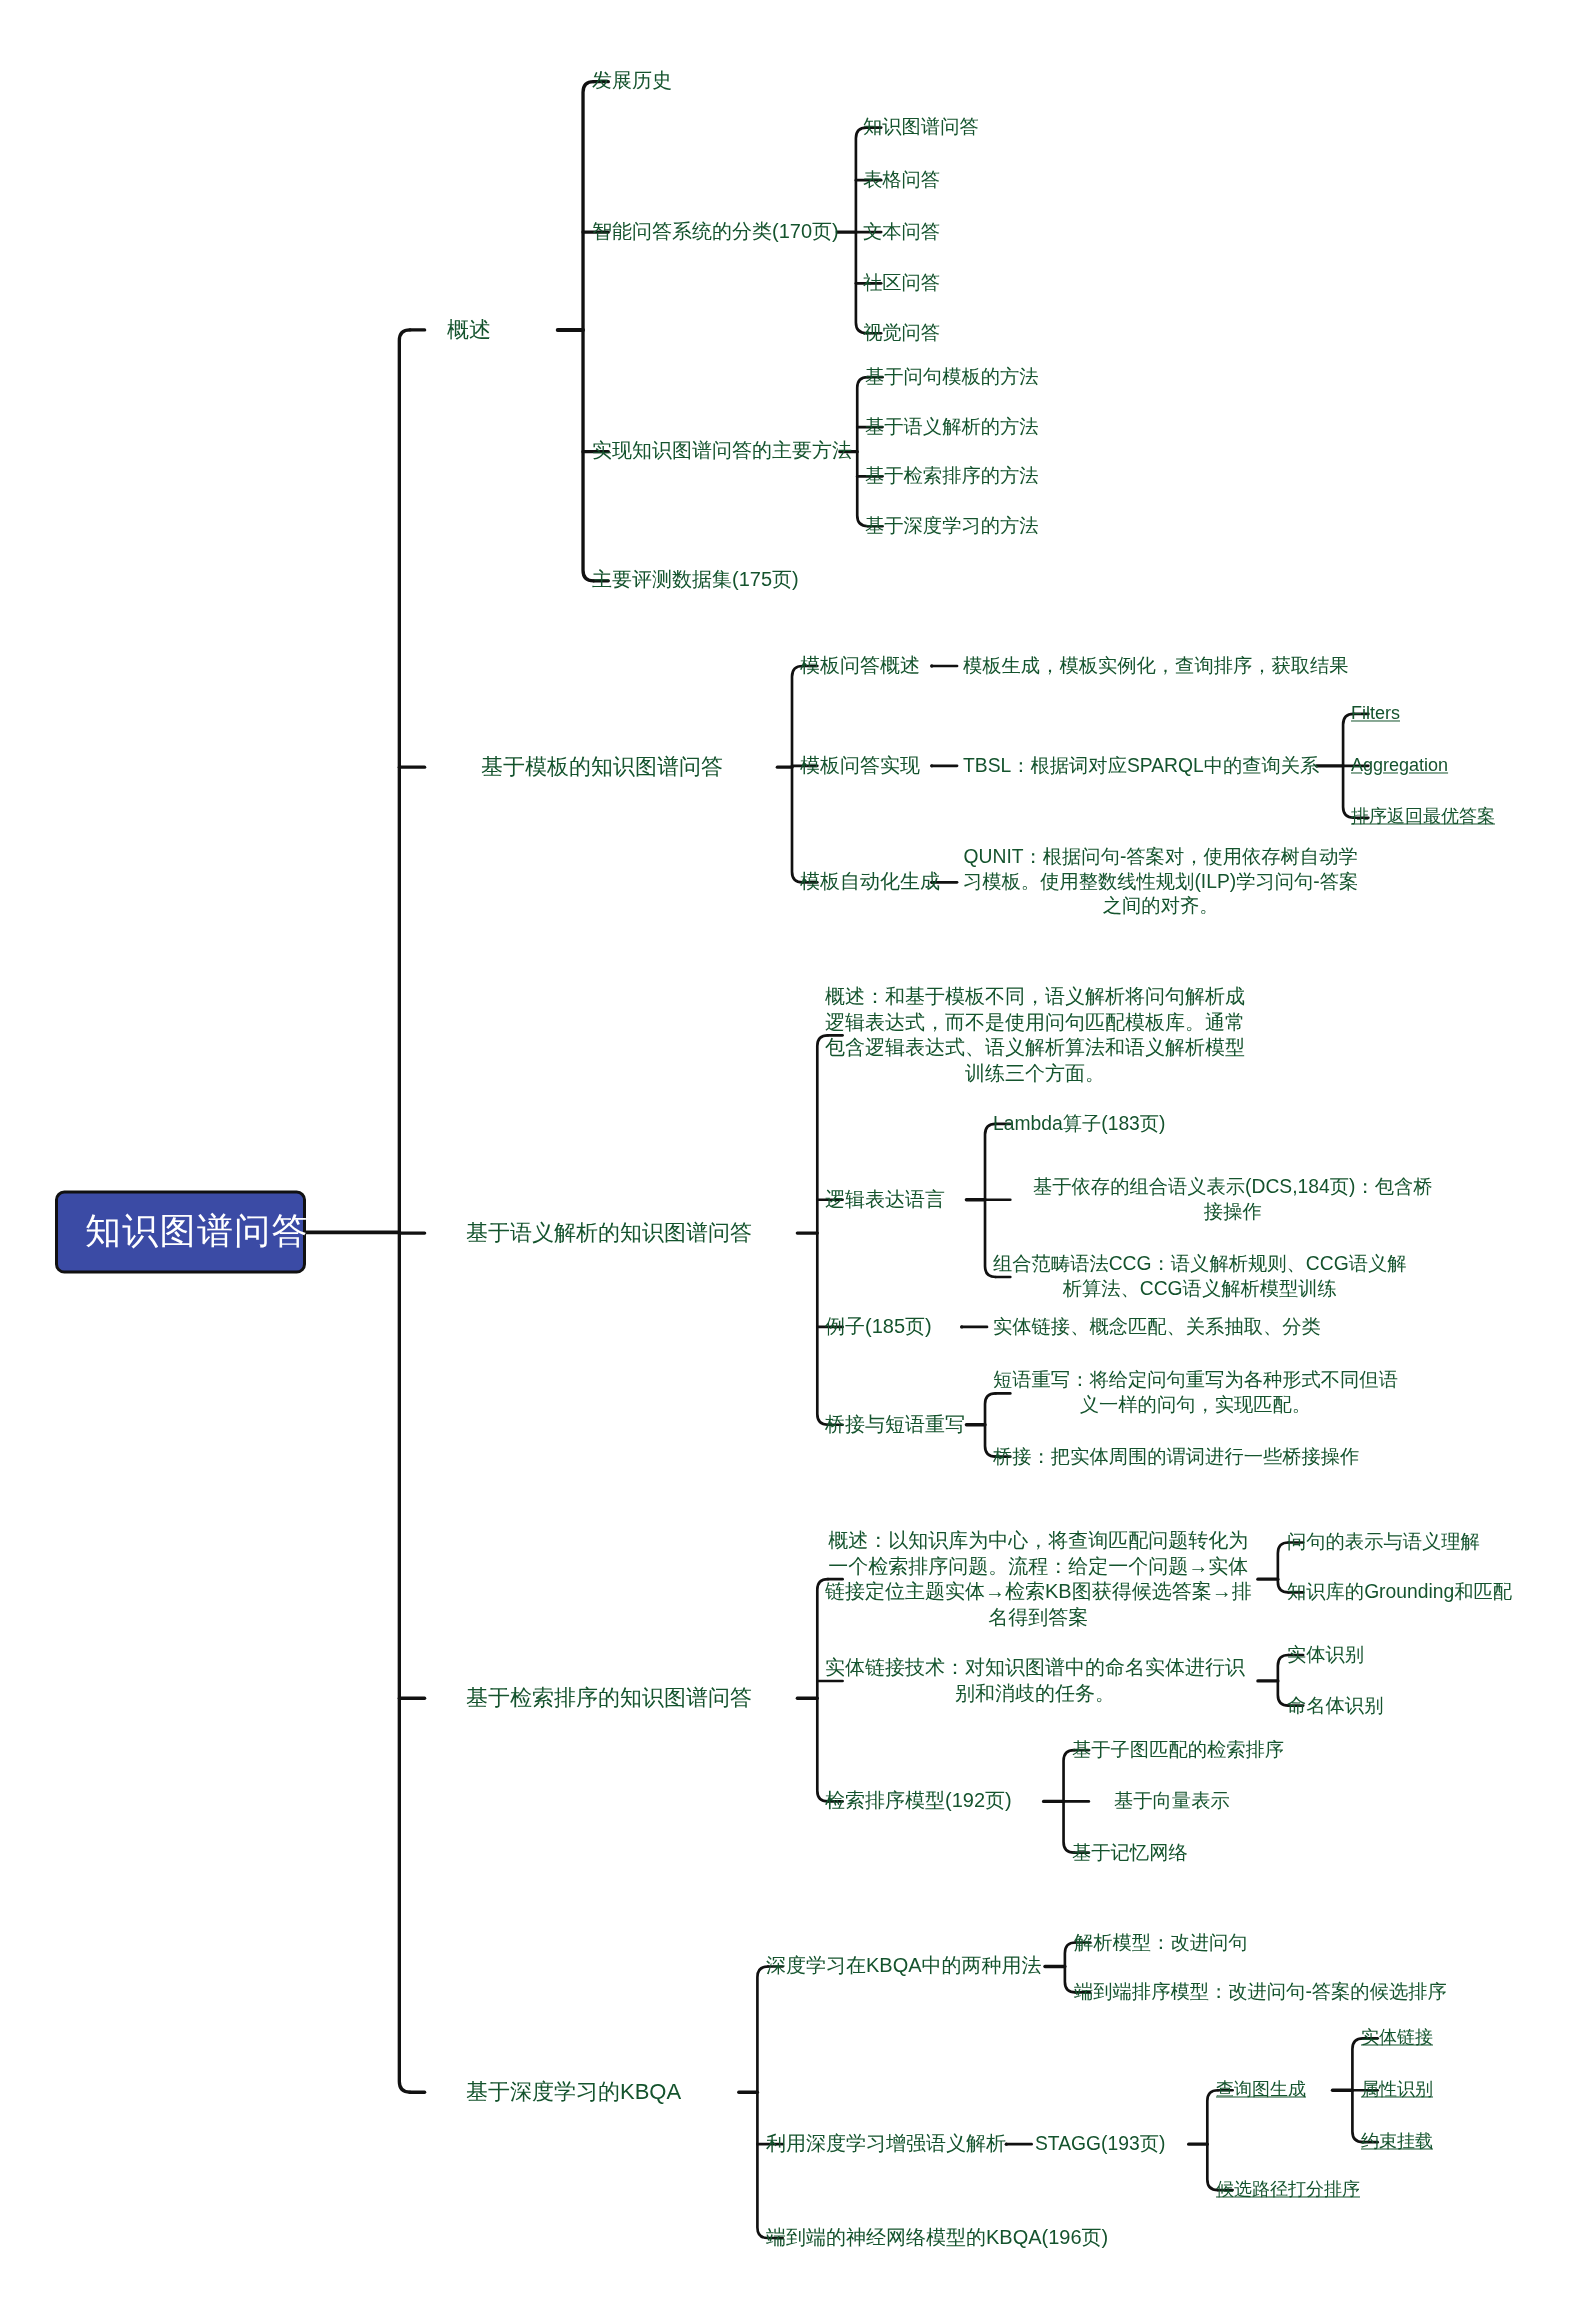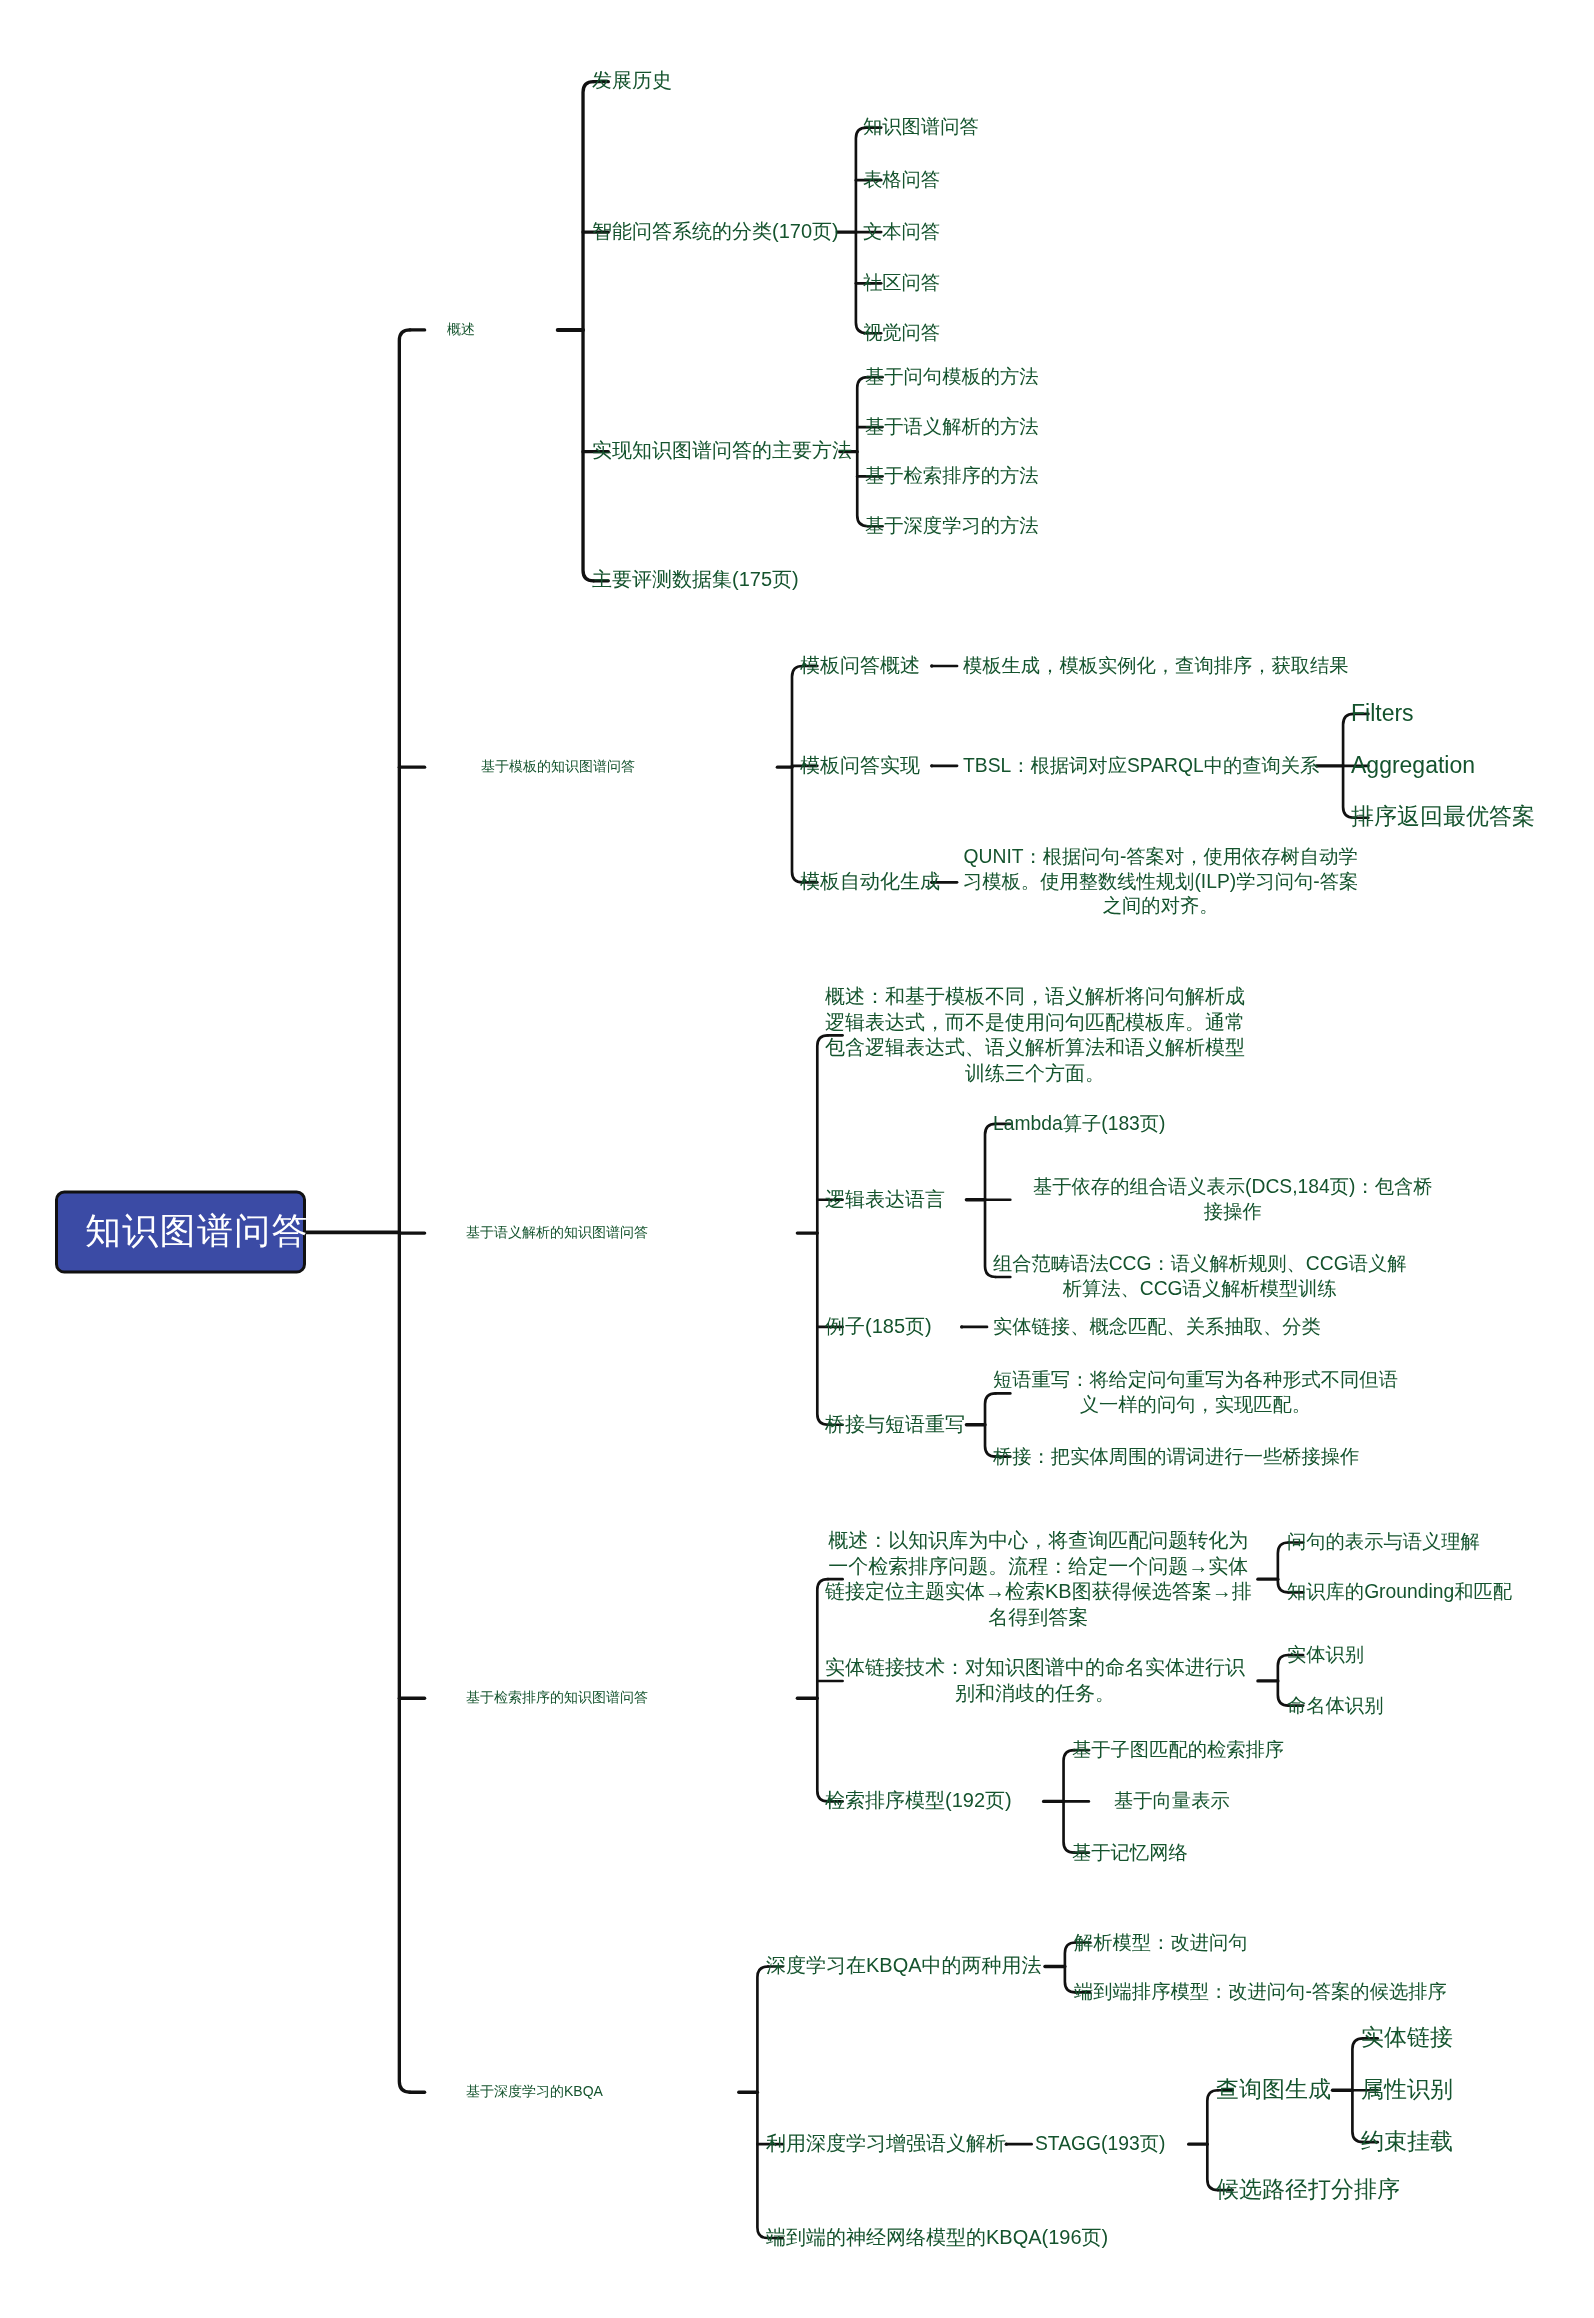--- a/index.html
+++ b/index.html
@@ -47,24 +47,24 @@
     border-radius: 9.3px;
     color: #ffffff;
     font-size: 36px;
     letter-spacing: 1.3px;
     padding: 17.3px 27px 20px 27px;
     box-sizing: border-box;
     text-align: center;
     white-space: nowrap;
     line-height: 1.1;
   }
-  .lvl1 { font-size: 14px; }
+  .lvl1 { font-size: 22px; }
   .lvl2 { font-size: 20px; }
   .lvl3 { font-size: 19.3px; }
-  .lvl4 { font-size: 23px; }
+  .lvl4 { font-size: 18px; text-decoration: underline; }
 </style>
 </head>
 <body>
 
 <div id="mindmap-root">
 
   <svg id="edge-layer" viewBox="0 0 2395 3483" xmlns="http://www.w3.org/2000/svg" aria-hidden="true">
       <path d="M 459 1851 L 600 1851" fill="none" stroke="#111111" stroke-width="6" stroke-linecap="round" stroke-linejoin="round"></path>
       <path d="M 616 495 Q 600 495 600 511 L 600 3127 Q 600 3143 616 3143" fill="none" stroke="#111111" stroke-width="5" stroke-linecap="round" stroke-linejoin="round"></path>
       <path d="M 616 495 L 638 495" fill="none" stroke="#111111" stroke-width="5" stroke-linecap="round" stroke-linejoin="round"></path>

